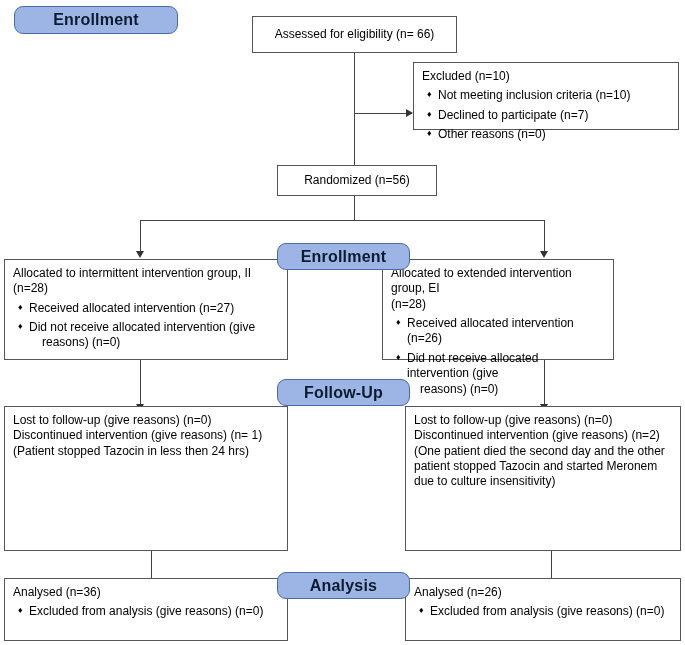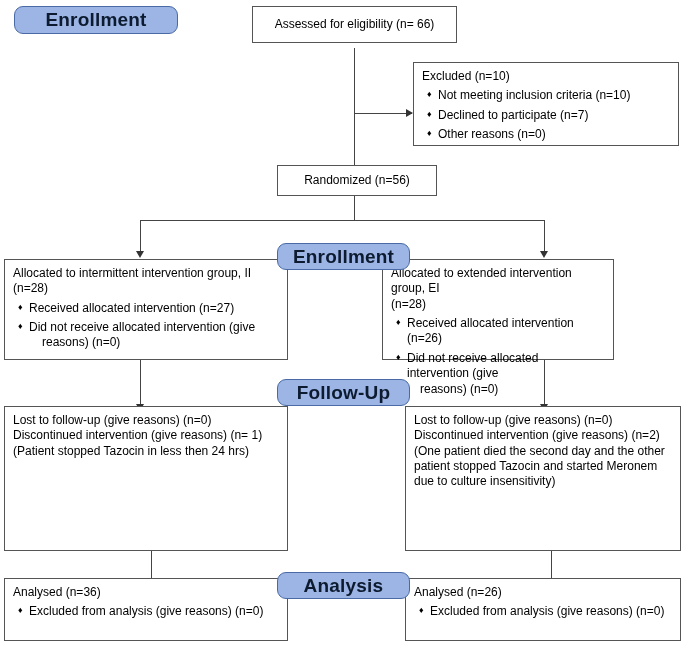--- a/index.html
+++ b/index.html
@@ -18,21 +18,21 @@
 
   
   .banner {
     position: absolute;
     box-sizing: border-box;
     background: #9cb5e4;
     border: 1px solid #4a6aa5;
     border-radius: 9px;
     color: #0d1b30;
     font-weight: bold;
-    font-size: 19px;
+    font-size: 16px;
     display: flex;
     align-items: center;
     justify-content: center;
     letter-spacing: 0.2px;
     z-index: 5;
   }
 
   
   .node {
     position: absolute;
@@ -115,30 +115,30 @@
 </style>
 </head>
 <body>
 
 <div id="canvas">
 
   <div class="banner" style="left:14px; top:6px; width:164px; height:28px;">
     <span>Enrollment</span>
   </div>
 
-  <div class="node center-text" style="left:252px; top:6px; width:205px; height:37px;">
+  <div class="node center-text" style="left:252px; top:16px; width:205px; height:37px;">
     <span>Assessed for eligibility (n= 66)</span>
   </div>
 
   <div class="vline" style="left:354px; top:48px; height:117px;"></div>
 
   <div class="hline" style="left:354px; top:113px; width:58px;"></div>
   <div class="arrow-right" style="left:406px; top:109px;"></div>
 
-  <div class="node" style="left:413px; top:62px; width:266px; height:84px;">
+  <div class="node" style="left:413px; top:62px; width:266px; height:68px;">
     <div class="pad">
       <p>Excluded (n=10)</p>
       <ul class="bullets">
         <li>Not meeting inclusion criteria (n=10)</li>
         <li>Declined to participate (n=7)</li>
         <li>Other reasons (n=0)</li>
       </ul>
     </div>
   </div>
 

